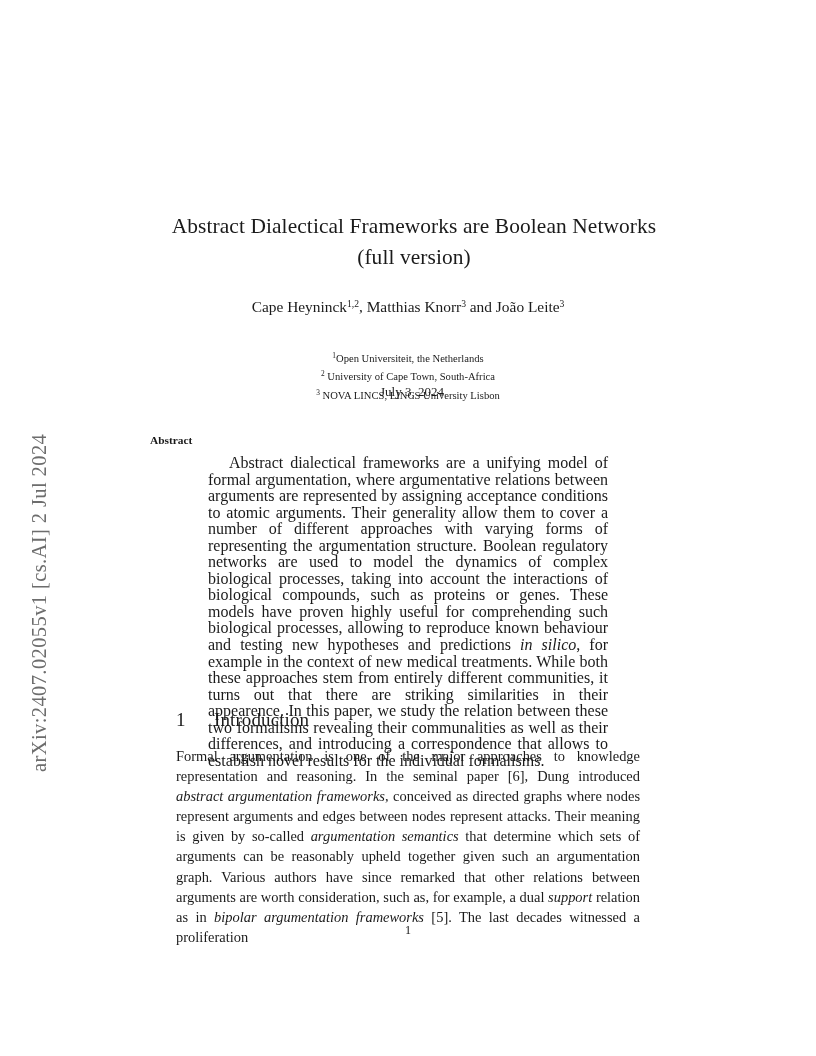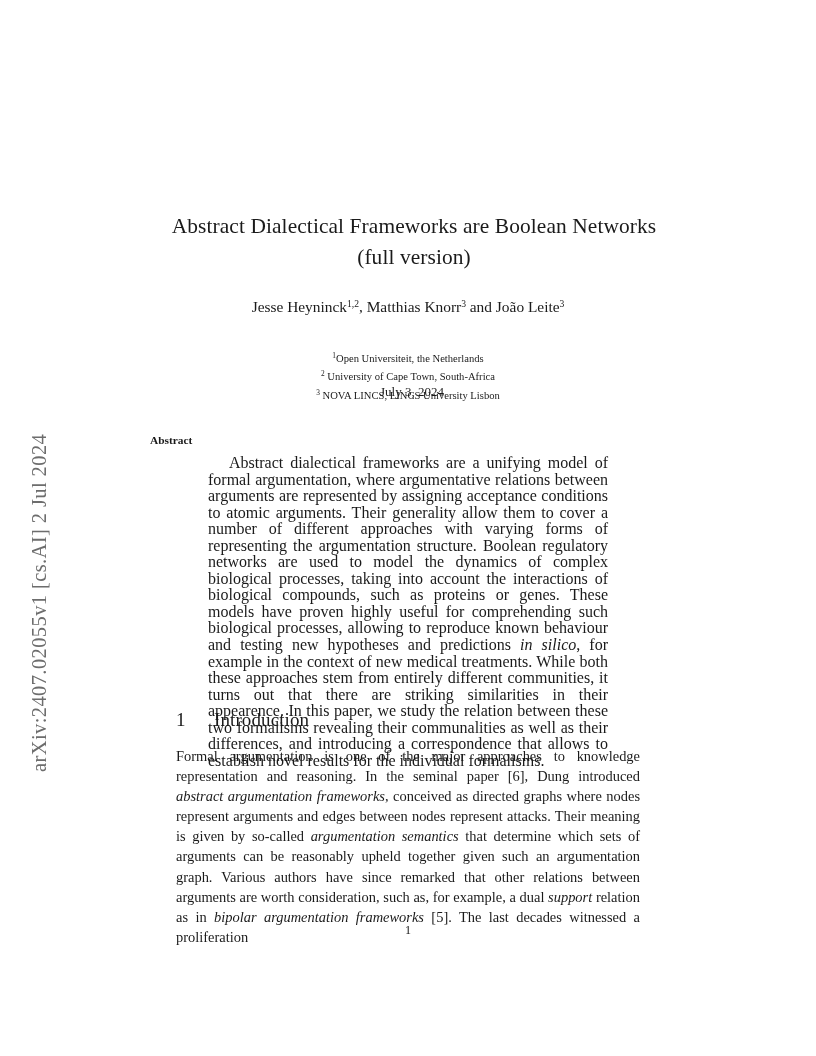--- a/index.html
+++ b/index.html
@@ -161,21 +161,21 @@
 
 <div class="page">
 
   <div class="arxiv-wrap">
     <div class="arxiv-stamp">arXiv:2407.02055v1  [cs.AI]  2 Jul 2024</div>
   </div>
 
   <div class="title">Abstract Dialectical Frameworks are Boolean Networks (full version)</div>
 
   <div class="authors">
-    <span>Jesse Heyninck</span><sup>1,2</sup><span>, </span><span>Matthias Knorr</span><sup>3</sup><span> and </span><span>João Leite</span><sup>3</sup>
+    <span>Cape Heyninck</span><sup>1,2</sup><span>, </span><span>Matthias Knorr</span><sup>3</sup><span> and </span><span>João Leite</span><sup>3</sup>
   </div>
 
   <div class="affiliations">
     <div><sup>1</sup><span>Open Universiteit, the Netherlands</span></div>
     <div><sup>2</sup><span> University of Cape Town, South-Africa</span></div>
     <div><sup>3</sup><span> NOVA LINCS, LINCS University Lisbon</span></div>
   </div>
 
   <div class="pubdate">July 3, 2024</div>
 

